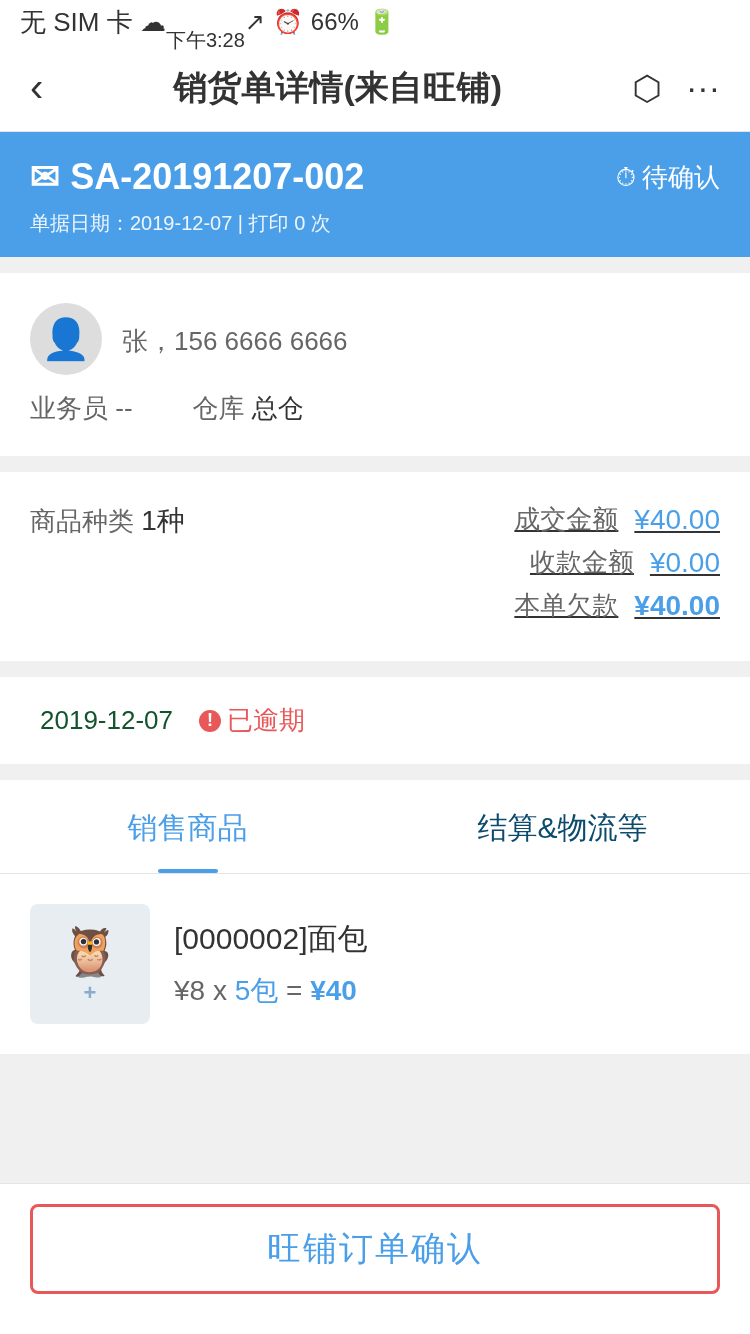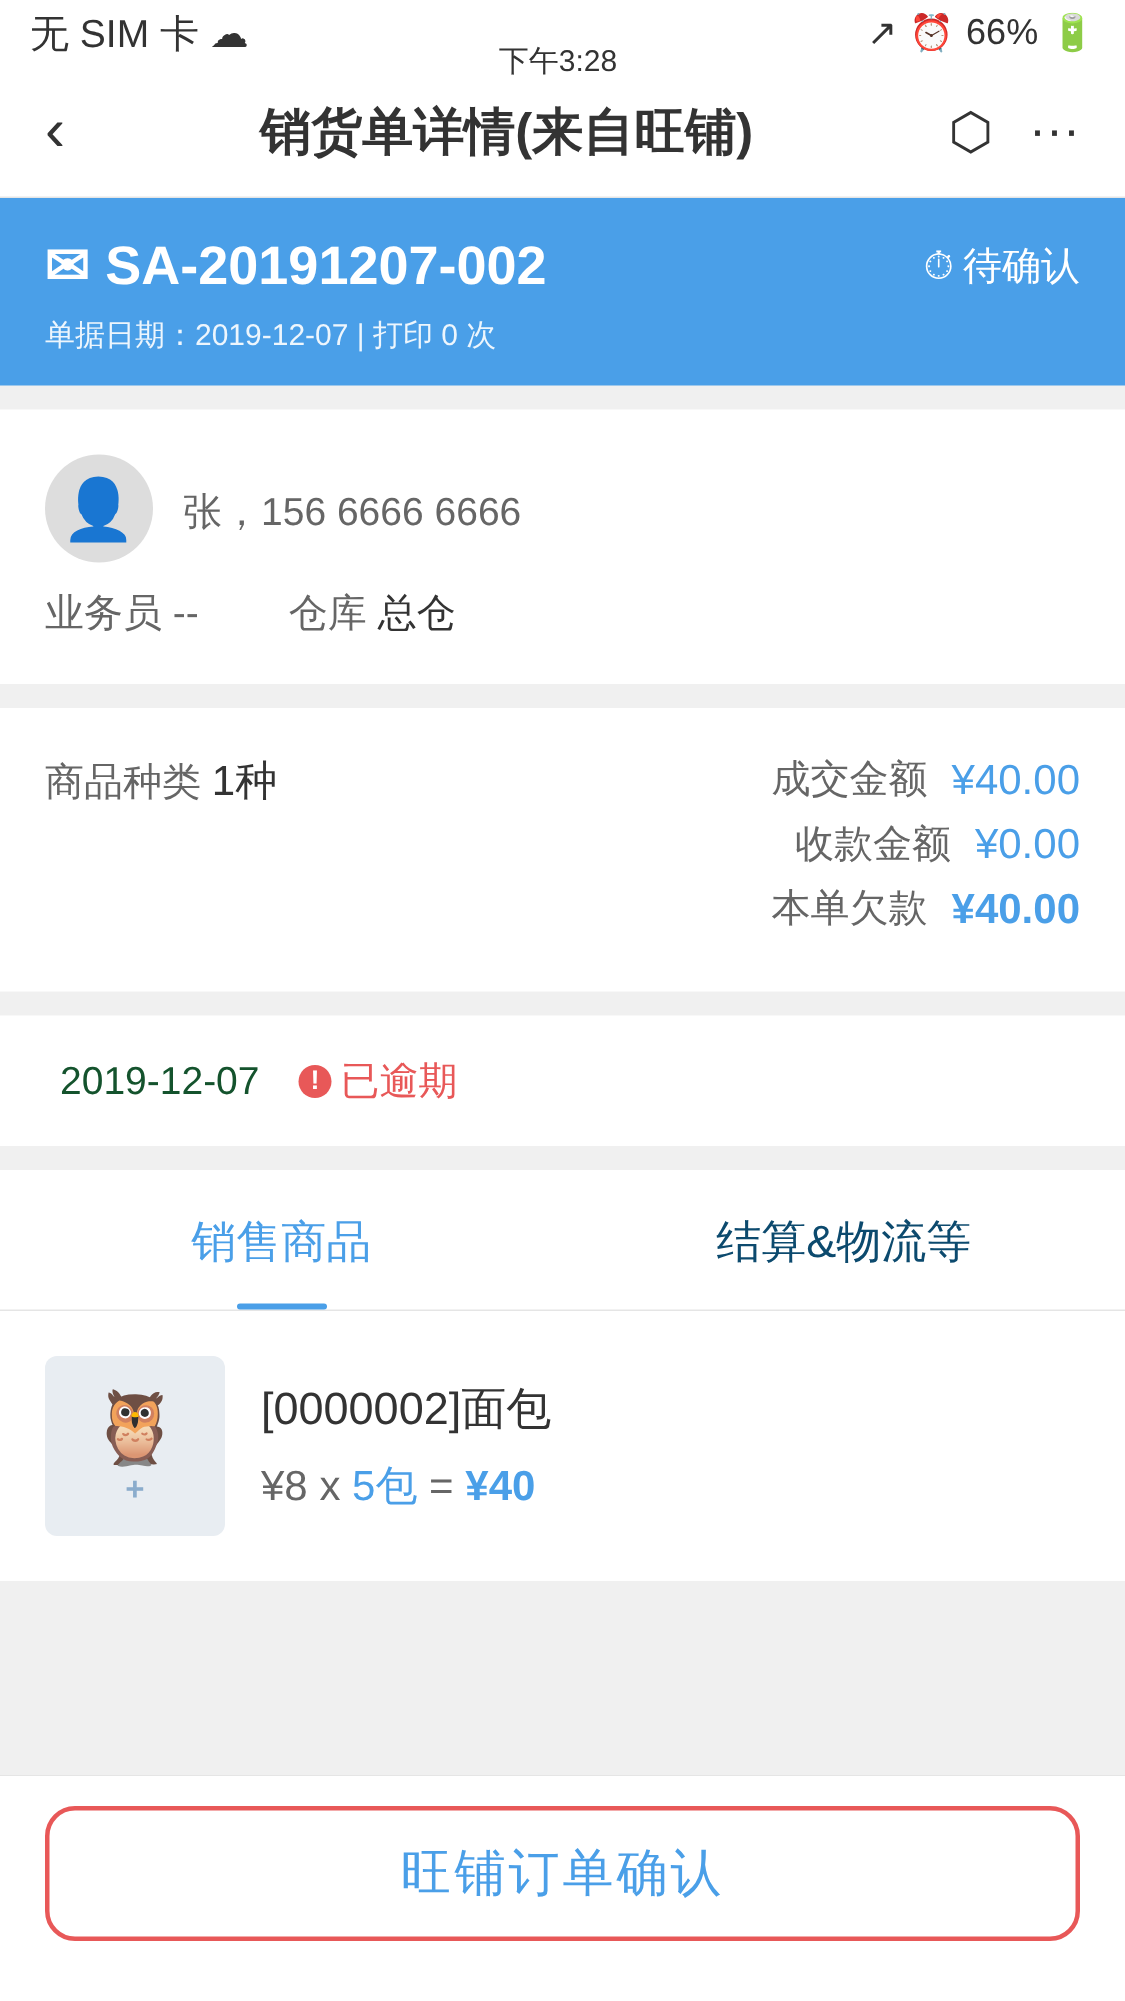--- a/index.html
+++ b/index.html
@@ -12,21 +12,20 @@
       font-size: 28px;
       color: #333;
     }
 
     
     .status-bar {
       height: 44px;
       background: #fff;
       display: flex;
       align-items: center;
-      justify-content: space-between;
       padding: 2px 20px;
       font-size: 26px;
       font-weight: 500;
     }
     .status-left { display: flex; align-items: center; gap: 10px; }
     .status-center { font-size: 20px; font-weight: 400; margin-top: 36px; }
     .status-right { display: flex; align-items: center; gap: 8px; font-size: 24px; }
 
     
     .nav-bar {
@@ -115,21 +114,21 @@
       margin-top: 16px;
     }
     .summary-grid {
       display: flex;
       justify-content: space-between;
       align-items: flex-start;
     }
     .summary-left { }
     .summary-item { font-size: 26px; color: #666; }
     .summary-item-value { color: #333; font-size: 28px; }
-    .summary-right { text-align: right; }
+    .summary-right { text-align: right; text-decoration: underline; }
     .amount-row {
       display: flex;
       align-items: center;
       justify-content: flex-end;
       gap: 16px;
       margin-bottom: 8px;
       font-size: 26px;
     }
     .amount-label { color: #666; }
     .amount-value { color: #4a9fe8; font-size: 28px; font-weight: 500; }
@@ -257,21 +256,21 @@
       border-top: 1px solid #e5e5e5;
     }
     .confirm-btn {
       width: 100%;
       height: 90px;
       border: 3px solid #e85858;
       background: #fff;
       color: #4a9fe8;
       font-size: 34px;
       font-weight: 500;
-      border-radius: 20px;
+      border-radius: 8px;
       cursor: pointer;
       letter-spacing: 2px;
     }
   </style>
 </head>
 <body>
 
 <div class="status-bar">
   <div class="status-left">
     <span>无 SIM 卡 ☁</span>

